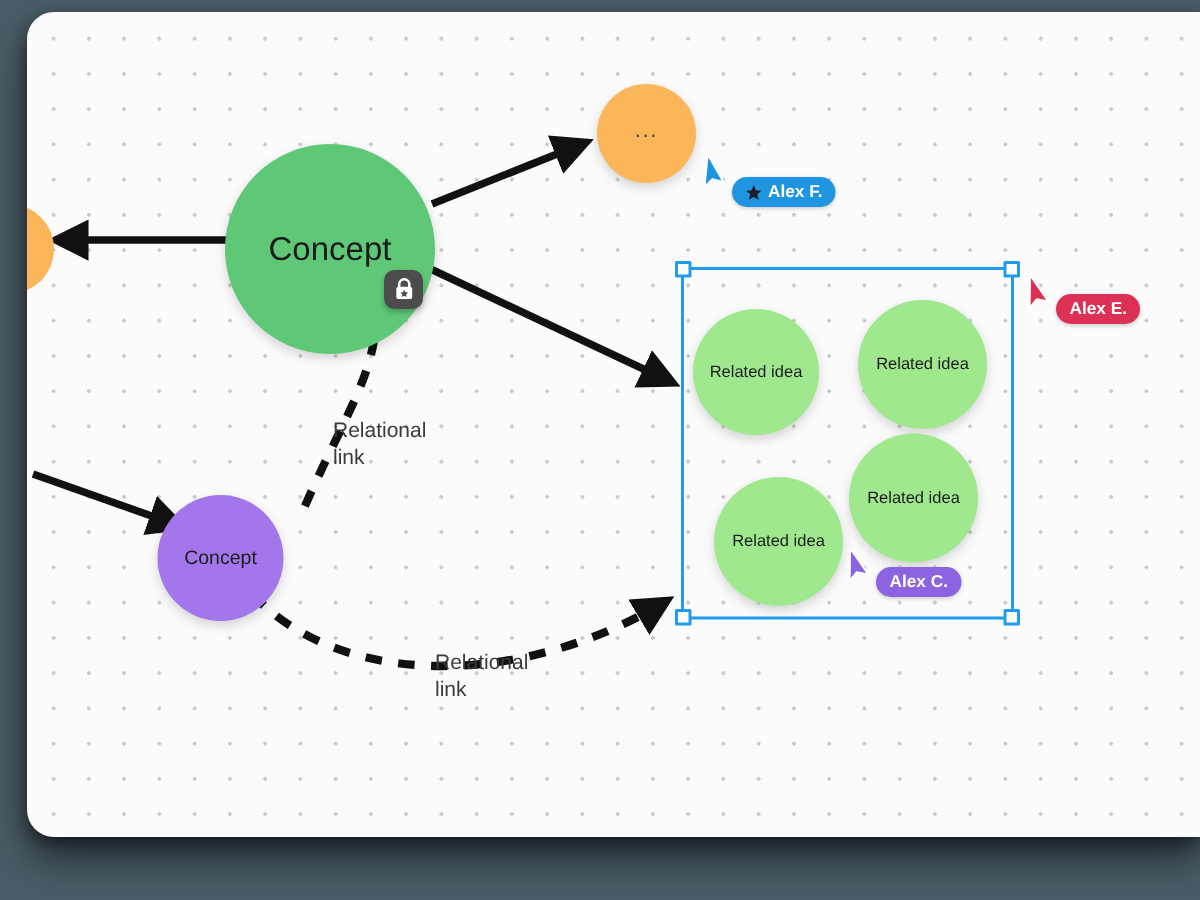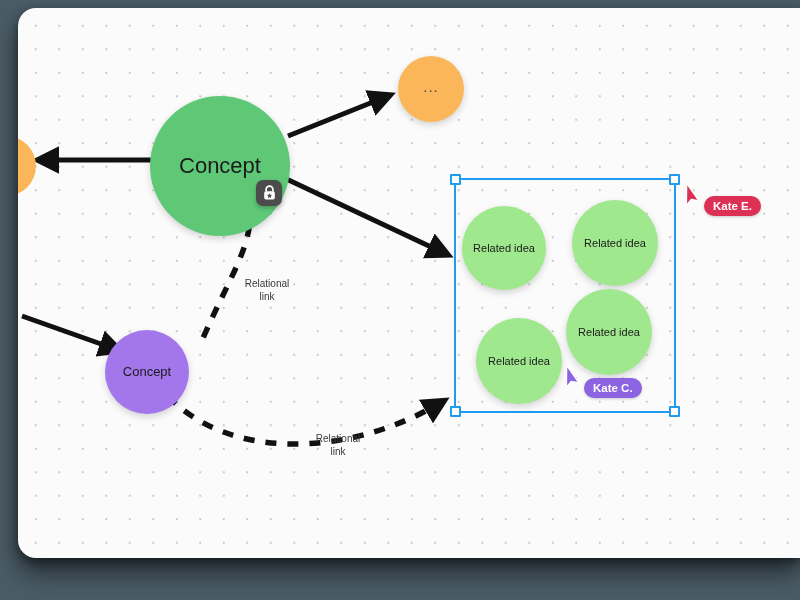--- a/index.html
+++ b/index.html
@@ -159,23 +159,23 @@
     border-radius: 1px;
   }
   .sel-handle.tl { left: -6px; top: -6px; }
   .sel-handle.tr { right: -6px; top: -6px; }
   .sel-handle.bl { left: -6px; bottom: -6px; }
   .sel-handle.br { right: -6px; bottom: -6px; }
 
   
   .link-label {
     position: absolute;
-    font-size: 10px;
+    font-size: 14px;
     color: #3a3a3a;
-    text-align: center;
+    text-align: left;
     line-height: 1.25;
     white-space: pre-line;
     pointer-events: none;
   }
   #link-label-1 { left: 204px; top: 270px; width: 90px; }
   #link-label-2 { left: 272px; top: 425px; width: 96px; }
 
   
   .cursor-group {
     position: absolute;
@@ -289,33 +289,44 @@
     <div class="node related-node" id="node-related-2">
       <span class="node-label">Related idea</span>
     </div>
     <div class="node related-node" id="node-related-3">
       <span class="node-label">Related idea</span>
     </div>
     <div class="node related-node" id="node-related-4">
       <span class="node-label">Related idea</span>
     </div>
 
+    <div class="cursor-group" id="cursor-alex">
+      <svg class="cursor-arrow" width="20" height="24" viewBox="0 0 20 24" xmlns="http://www.w3.org/2000/svg">
+        <path d="M1.5 1 L18 15 L10.2 15.6 L7 22.5 Z" fill="#1f94e0" stroke="#ffffff" stroke-width="1.4" stroke-linejoin="round" transform="rotate(20 10 12)"></path>
+      </svg>
+      <span class="cursor-badge">
+        <svg class="badge-star" width="11" height="11" viewBox="0 0 11 11" xmlns="http://www.w3.org/2000/svg">
+          <path d="M5.5 0.4 L6.95 3.8 L10.6 4.1 L7.85 6.55 L8.7 10.2 L5.5 8.25 L2.3 10.2 L3.15 6.55 L0.4 4.1 L4.05 3.8 Z" fill="#1d1d2e"></path>
+        </svg>
+        <span>Alex F.</span>
+      </span>
+    </div>
 
     <div class="cursor-group" id="cursor-kate">
       <svg class="cursor-arrow" width="20" height="24" viewBox="0 0 20 24" xmlns="http://www.w3.org/2000/svg">
         <path d="M1.5 1 L18 15 L10.2 15.6 L7 22.5 Z" fill="#dd3055" stroke="#ffffff" stroke-width="1.4" stroke-linejoin="round" transform="rotate(15 10 12)"></path>
       </svg>
       <span class="cursor-badge">
-        <span>Kate E.</span>
+        <span>Alex E.</span>
       </span>
     </div>
 
     <div class="cursor-group" id="cursor-david">
       <svg class="cursor-arrow" width="20" height="24" viewBox="0 0 20 24" xmlns="http://www.w3.org/2000/svg">
         <path d="M1.5 1 L18 15 L10.2 15.6 L7 22.5 Z" fill="#8c63e0" stroke="#ffffff" stroke-width="1.4" stroke-linejoin="round" transform="rotate(15 10 12)"></path>
       </svg>
       <span class="cursor-badge">
-        <span>Kate C.</span>
+        <span>Alex C.</span>
       </span>
     </div>
 
   </div>
 </div>
 
 </body></html>

